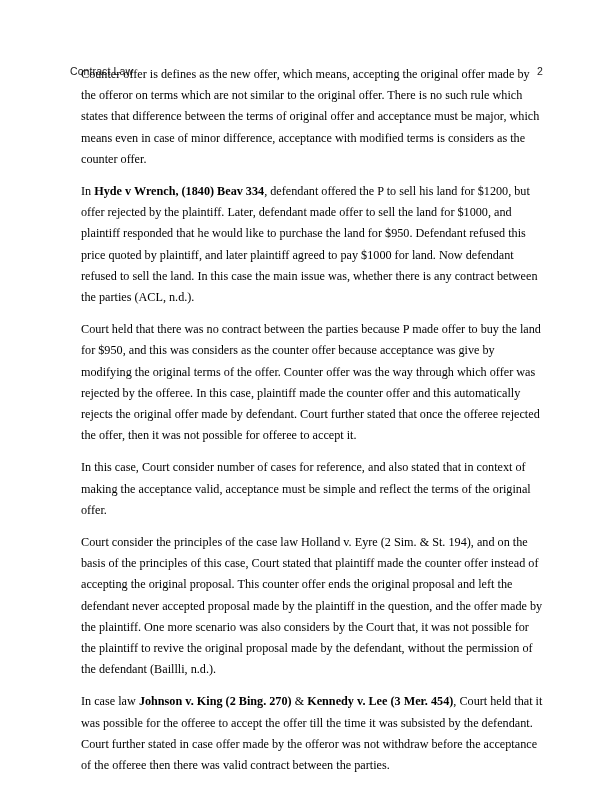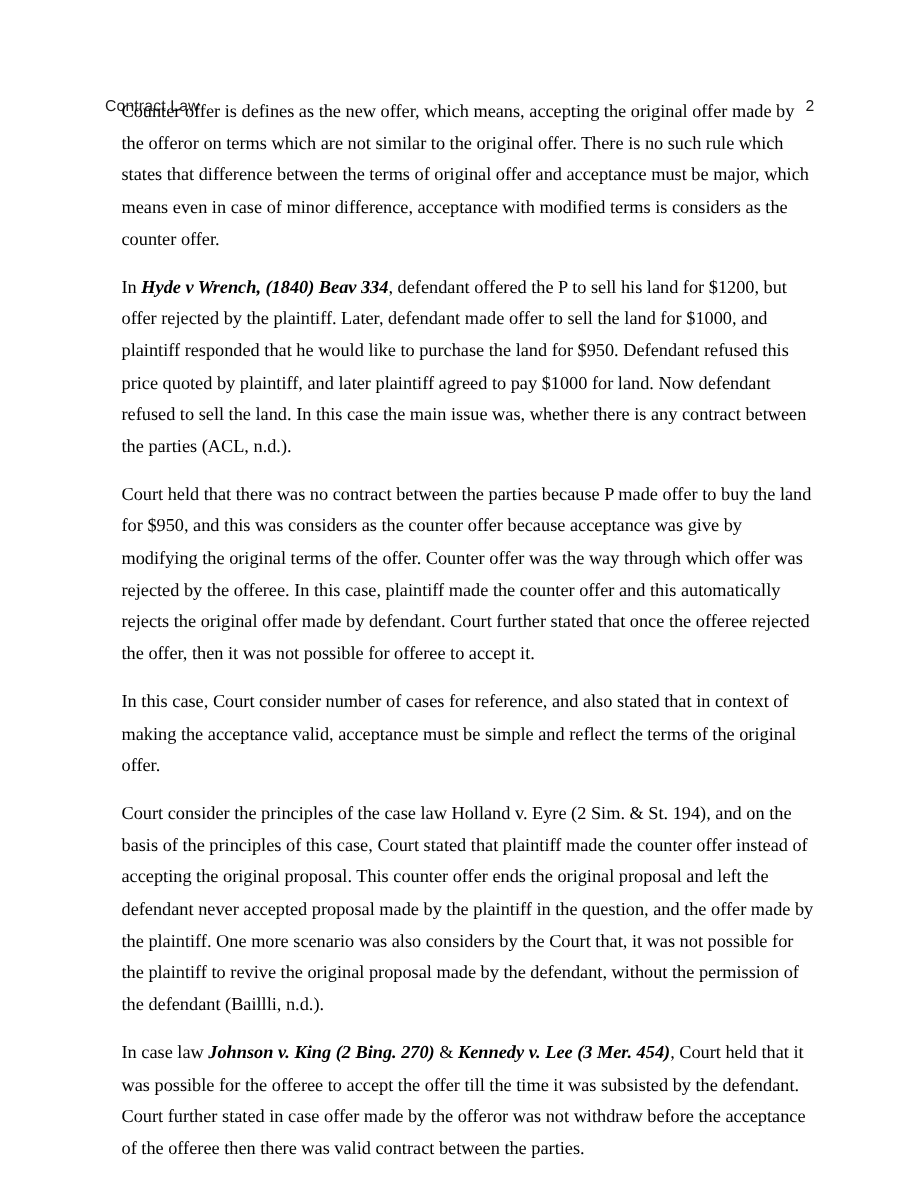--- a/index.html
+++ b/index.html
@@ -48,21 +48,20 @@
   }
   .para {
     margin: 0 0 11px 11px;
     text-align: left;
   }
   .para:last-child {
     margin-bottom: 0;
   }
   .case {
     font-weight: bold;
-    font-style: italic;
   }
 </style>
 </head>
 <body>
 
 <div class="page">
 
   <div class="header">
     <span class="header-title">Contract Law</span>
     <span class="header-pageno">2</span>

